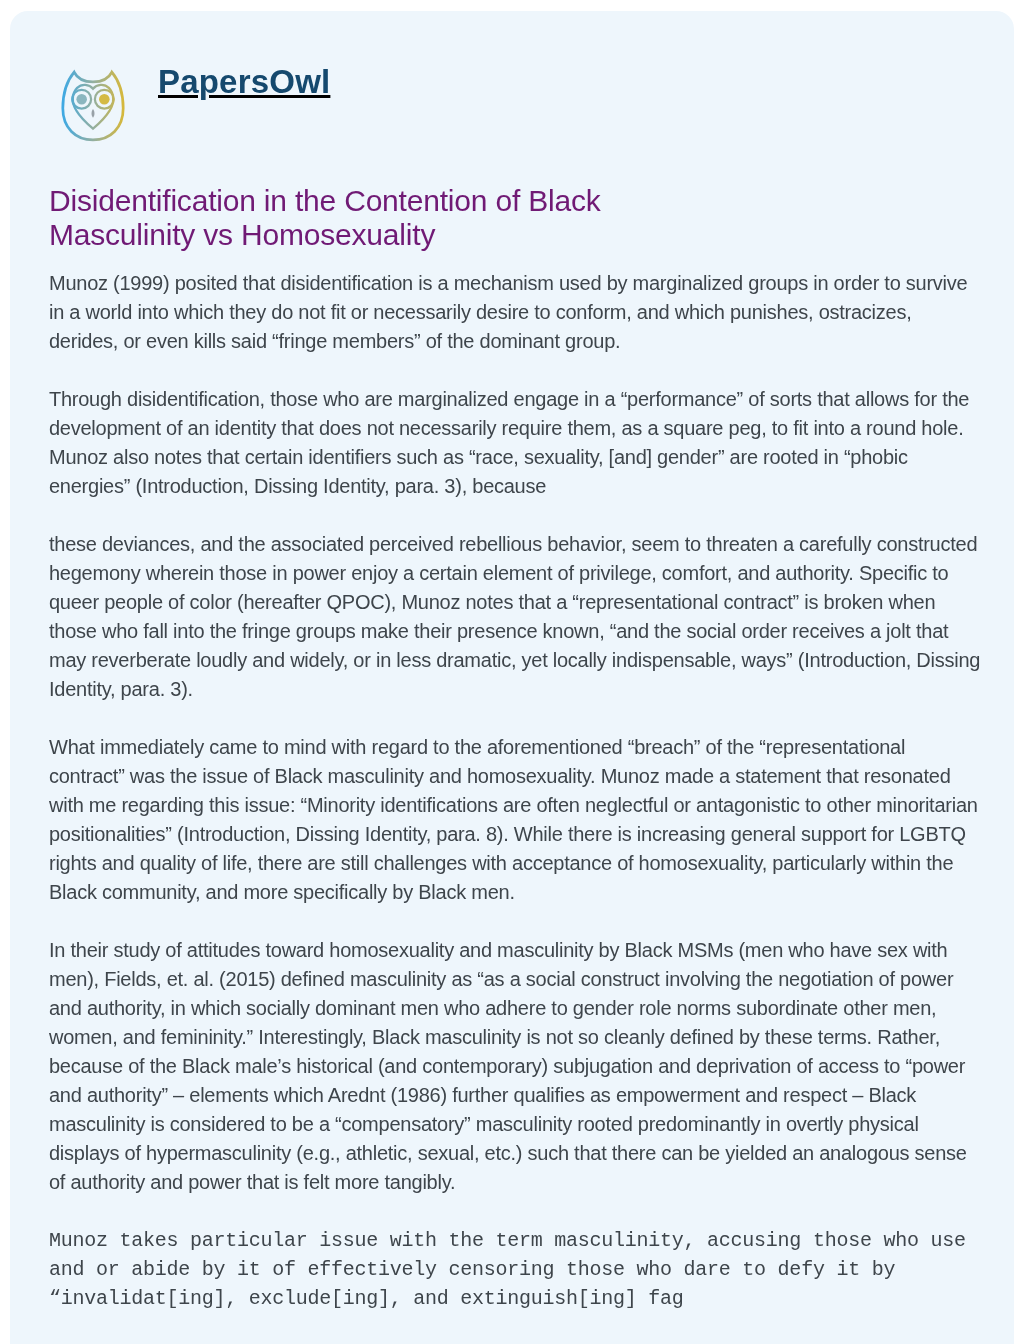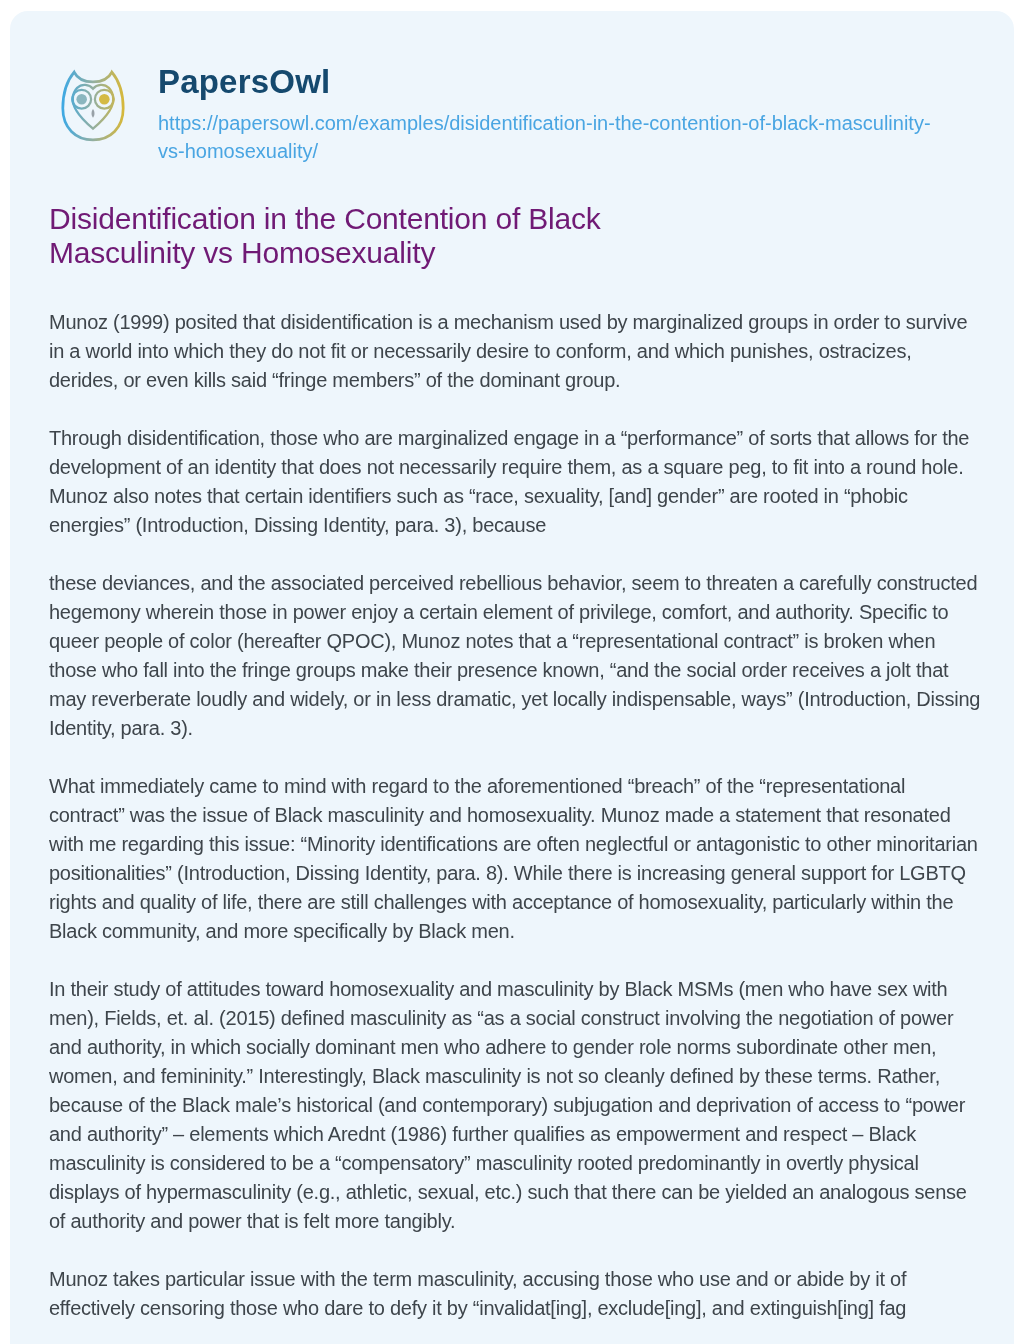--- a/index.html
+++ b/index.html
@@ -16,21 +16,21 @@
     border-radius: 18px;
     padding: 52px 30px 90px 39px;
   }
   .header {
     display: flex;
     align-items: flex-start;
     gap: 27px;
     margin-left: 6px;
   }
   .logo-wrap { flex: 0 0 auto; }
-  .header-text { padding-top: 1px; }
+  .header-text { padding-top: 1px; text-decoration: underline; }
   .brand {
     font-size: 33px;
     font-weight: 700;
     color: #15496e;
     letter-spacing: 0.2px;
     line-height: 1.1;
   }
   .url {
     margin-top: 9px;
     width: 790px;
@@ -41,29 +41,29 @@
   }
   .title {
     margin-top: 37px;
     width: 630px;
     font-size: 30px;
     line-height: 34px;
     font-weight: 400;
     color: #701a75;
     letter-spacing: -0.2px;
   }
-  .content { margin-top: 38px; width: 936px; }
+  .content { margin-top: 17px; width: 936px; }
   .content p {
     font-size: 20px;
     line-height: 29px;
     color: #3e454b;
     letter-spacing: -0.25px;
     margin-bottom: 29px;
   }
-  .content p:last-child { margin-bottom: 0; }
+  .content p:last-child { margin-bottom: 0; font-family: Liberation Mono, monospace; }
 </style>
 </head>
 <body>
 
 <div class="card">
 
   <div class="header">
     <div class="logo-wrap">
       <svg width="76" height="80" viewBox="0 0 100 106" fill="none" xmlns="http://www.w3.org/2000/svg">
         <defs>
@@ -77,21 +77,20 @@
         <path d="M 50 34 C 45 28, 35 27, 29 33 C 21 41, 22 54, 28 63 C 34 73, 43 81, 50 87 C 57 81, 66 73, 72 63 C 78 54, 79 41, 71 33 C 65 27, 55 28, 50 34 Z" stroke="url(#owlGrad)" stroke-width="3" fill="none"></path>
         <circle cx="35" cy="48" r="12.5" stroke="url(#owlGrad)" stroke-width="3" fill="none"></circle>
         <circle cx="65" cy="48" r="12.5" stroke="url(#owlGrad)" stroke-width="3" fill="none"></circle>
         <circle cx="35" cy="48" r="7" fill="#8bb6bf"></circle>
         <circle cx="65" cy="48" r="7" fill="#d4ba45"></circle>
         <path d="M 50 61 C 52.6 64, 52.6 70, 50 72.5 C 47.4 70, 47.4 64, 50 61 Z" fill="#98a1a7"></path>
       </svg>
     </div>
     <div class="header-text">
       <div class="brand">PapersOwl</div>
-      <div class="url">https://papersowl.com/examples/disidentification-in-the-contention-of-black-masculinity-vs-homosexuality/</div>
     </div>
   </div>
 
   <h1 class="title">Disidentification in the Contention of Black Masculinity vs Homosexuality</h1>
 
   <div class="content">
     <p>Munoz (1999) posited that disidentification is a mechanism used by marginalized groups in order to survive in a world into which they do not fit or necessarily desire to conform, and which punishes, ostracizes, derides, or even kills said “fringe members” of the dominant group.</p>
     <p>Through disidentification, those who are marginalized engage in a “performance” of sorts that allows for the development of an identity that does not necessarily require them, as a square peg, to fit into a round hole. Munoz also notes that certain identifiers such as “race, sexuality, [and] gender” are rooted in “phobic energies” (Introduction, Dissing Identity, para. 3), because</p>
     <p>these deviances, and the associated perceived rebellious behavior, seem to threaten a carefully constructed hegemony wherein those in power enjoy a certain element of privilege, comfort, and authority. Specific to queer people of color (hereafter QPOC), Munoz notes that a “representational contract” is broken when those who fall into the fringe groups make their presence known, “and the social order receives a jolt that may reverberate loudly and widely, or in less dramatic, yet locally indispensable, ways” (Introduction, Dissing Identity, para. 3).</p>
     <p>What immediately came to mind with regard to the aforementioned “breach” of the “representational contract” was the issue of Black masculinity and homosexuality. Munoz made a statement that resonated with me regarding this issue: “Minority identifications are often neglectful or antagonistic to other minoritarian positionalities” (Introduction, Dissing Identity, para. 8). While there is increasing general support for LGBTQ rights and quality of life, there are still challenges with acceptance of homosexuality, particularly within the Black community, and more specifically by Black men.</p>

